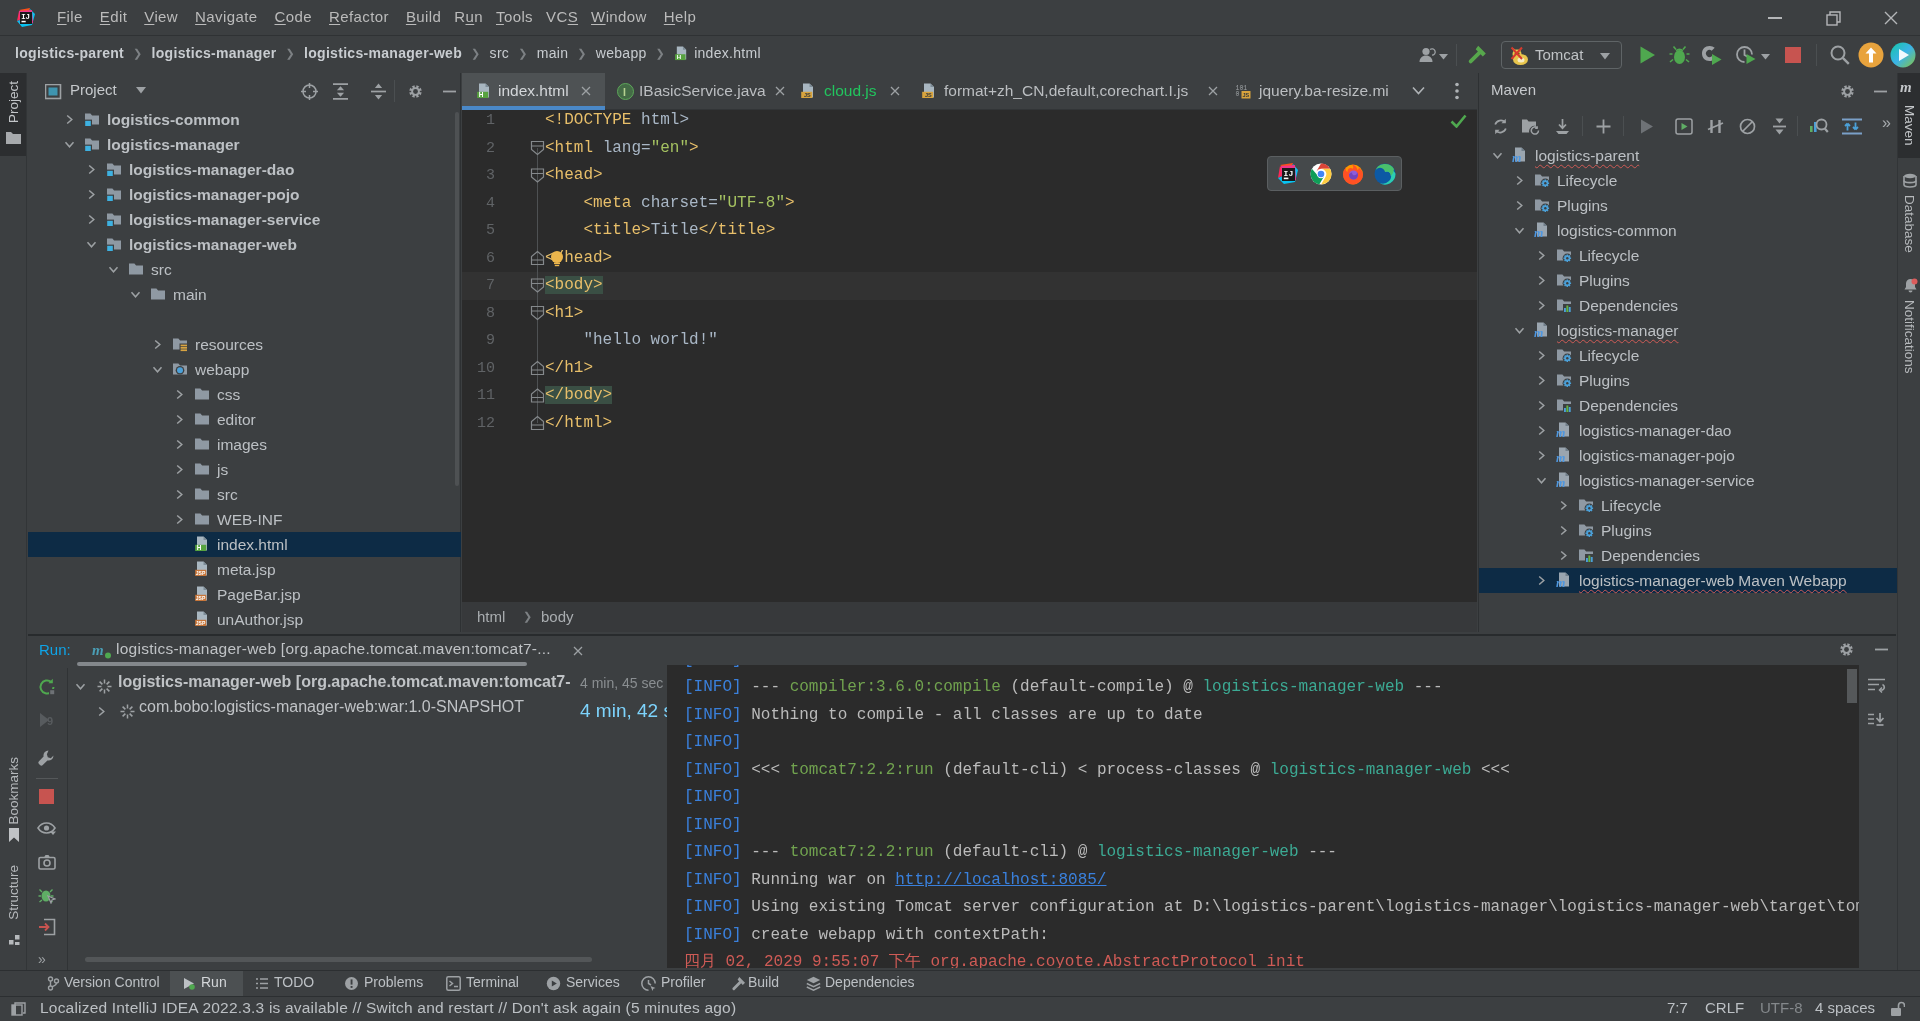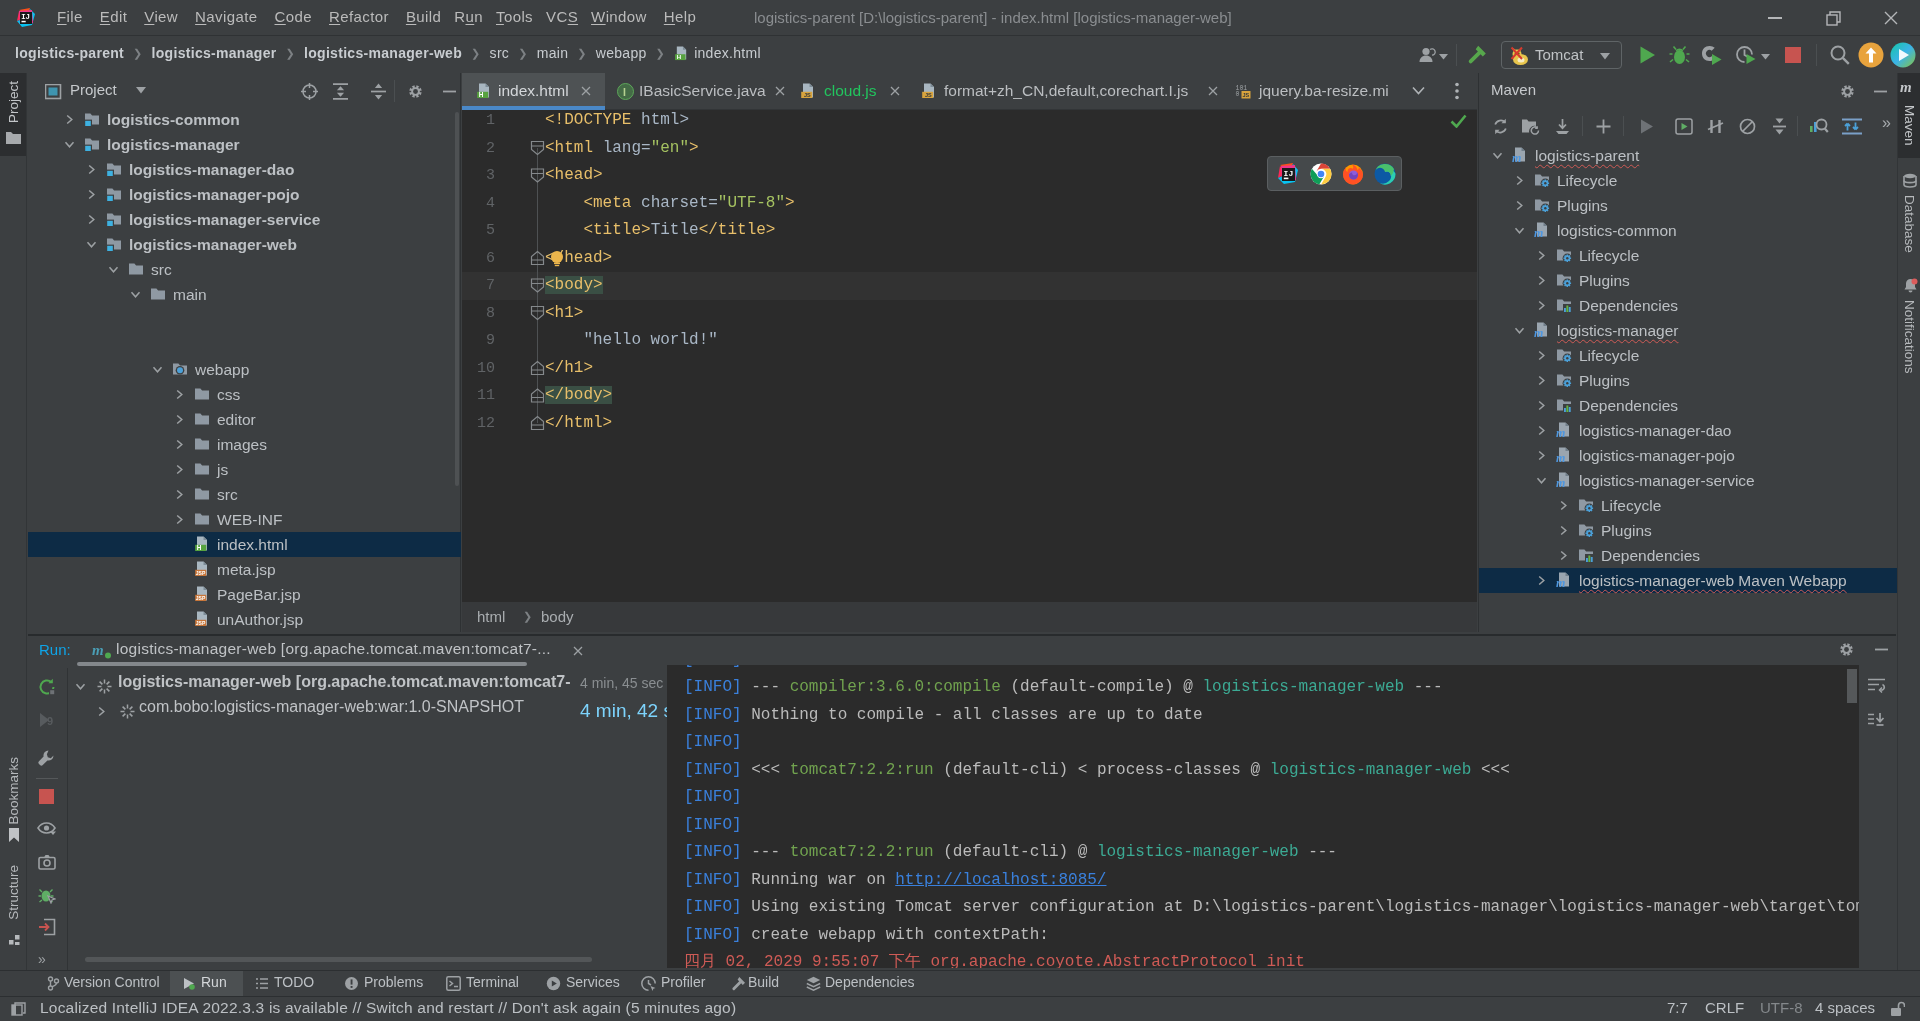--- a/index.html
+++ b/index.html
@@ -41,21 +41,20 @@
     <polygon points="1,13 3,3 9,9" fill="#fe2857"></polygon>
     <polygon points="14,1 19,6 16,17 6,19 1,13 10,10" fill="#07c3f2"></polygon>
     <polygon points="3,3 16,2 17,15 4,16" fill="#ed358c"></polygon>
     <rect x="4" y="4" width="12" height="12" fill="#1a1a1a"></rect>
     <rect x="5.5" y="12.8" width="4.2" height="1.5" fill="#fff"></rect>
     <text x="5.2" y="11" font-size="7.4" fill="#fff" font-family="Liberation Mono,monospace" font-weight="bold">IJ</text>
   </svg>
   <div class="abs nw" style="left:57px;top:8px;color:#bbbbbb;letter-spacing:.4px">
     <span style="margin-right:17px"><u>F</u>ile</span><span style="margin-right:17px"><u>E</u>dit</span><span style="margin-right:17px"><u>V</u>iew</span><span style="margin-right:17px"><u>N</u>avigate</span><span style="margin-right:17px"><u>C</u>ode</span><span style="margin-right:17px"><u>R</u>efactor</span><span style="margin-right:13px"><u>B</u>uild</span><span style="margin-right:13px">R<u>u</u>n</span><span style="margin-right:13px"><u>T</u>ools</span><span style="margin-right:13px">VC<u>S</u></span><span style="margin-right:17px"><u>W</u>indow</span><span><u>H</u>elp</span>
   </div>
-  <div class="abs nw" style="left:754px;top:9px;color:#8a8d90">logistics-parent [D:\logistics-parent] - index.html [logistics-manager-web]</div>
   <div class="abs" style="left:1768px;top:17px;width:14px;height:2px;background:#b4b6b8"></div>
   <svg class="abs" style="left:1826px;top:11px" width="15" height="15" viewBox="0 0 15 15">
       <rect x="1" y="4" width="10" height="10" fill="none" stroke="#b4b6b8" stroke-width="1.4"></rect>
       <path d="M4 4V1h10v10h-3" fill="none" stroke="#b4b6b8" stroke-width="1.4"></path>
     </svg>
   <svg class="abs" style="left:1884px;top:11px" width="14" height="14" viewBox="0 0 14 14">
       <path d="M1 1l12 12M13 1L1 13" stroke="#b4b6b8" stroke-width="1.4"></path>
     </svg>
 </div>
 
@@ -273,20 +272,35 @@
         <span class="tx" style="left:123px">src</span>
       </div>
 <div class="trow" style="top:175px">
         <svg class="ch" style="left:102px" width="11" height="11" viewBox="0 0 11 11">
           <path d="M1.5 3.2L5.5 7.8l4-4.6" fill="none" stroke="#9da1a4" stroke-width="1.5"></path>
         </svg>
         <svg class="ic" style="left:122px" width="16" height="16" viewBox="0 0 16 16">
           <path d="M1 2.5h5.4l1.7 2.1H15v9H1z" fill="#8f99a3"></path>
         </svg>
         <span class="tx" style="left:145px">main</span>
+      </div>
+<div class="trow" style="top:225px">
+        <svg class="ch" style="left:124px" width="11" height="11" viewBox="0 0 11 11">
+          <path d="M3.2 1.5L7.8 5.5 3.2 9.5" fill="none" stroke="#9da1a4" stroke-width="1.5"></path>
+        </svg>
+        <svg class="ic" style="left:144px" width="16" height="16" viewBox="0 0 16 16">
+          <path d="M1 2.5h5.4l1.7 2.1H15v9H1z" fill="#8f99a3"></path>
+          <rect x="7.5" y="7.5" width="8.5" height="8.5" fill="#3c3f41"></rect>
+          <g fill="#d8a442">
+            <rect x="8.6" y="8.6" width="6.4" height="1.7"></rect>
+            <rect x="8.6" y="11" width="6.4" height="1.7"></rect>
+            <rect x="8.6" y="13.4" width="6.4" height="1.7"></rect>
+          </g>
+        </svg>
+        <span class="tx" style="left:167px">resources</span>
       </div>
 <div class="trow" style="top:250px">
         <svg class="ch" style="left:124px" width="11" height="11" viewBox="0 0 11 11">
           <path d="M1.5 3.2L5.5 7.8l4-4.6" fill="none" stroke="#9da1a4" stroke-width="1.5"></path>
         </svg>
         <svg class="ic" style="left:144px" width="16" height="16" viewBox="0 0 16 16">
           <path d="M1 2.5h5.4l1.7 2.1H15v9H1z" fill="#8f99a3"></path>
           <circle cx="8" cy="9.3" r="4.3" fill="#3c3f41"></circle>
           <circle cx="8" cy="9.3" r="3" fill="#4ba0d8"></circle>
         </svg>

